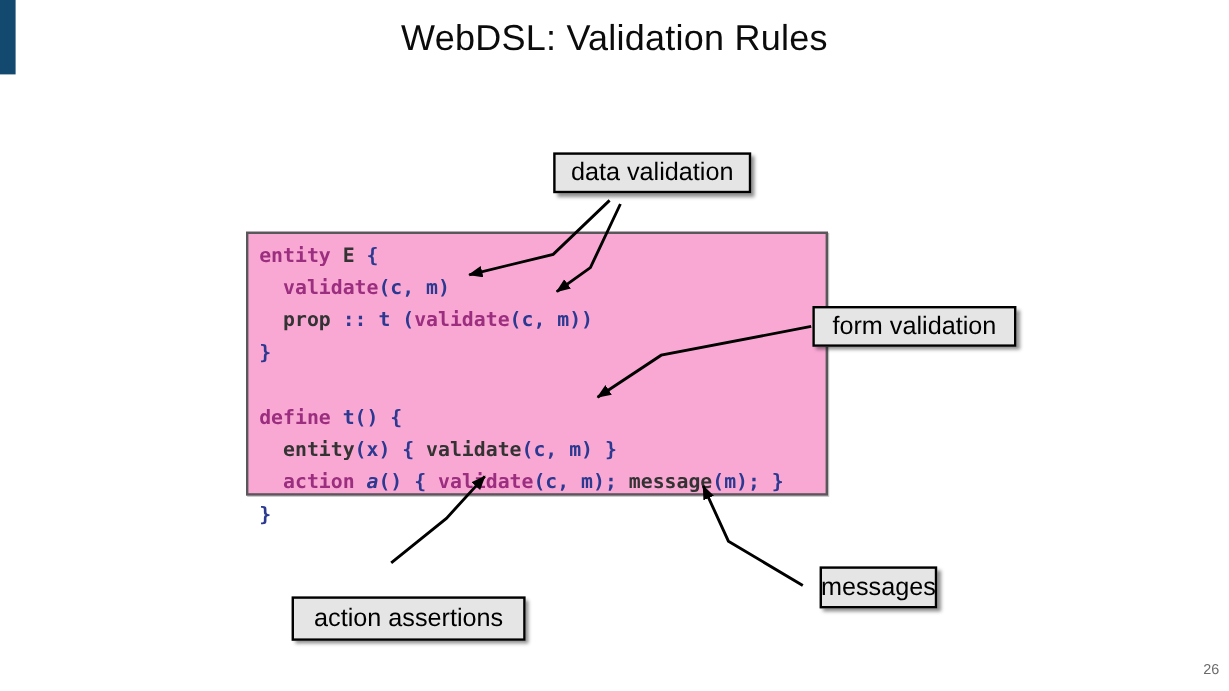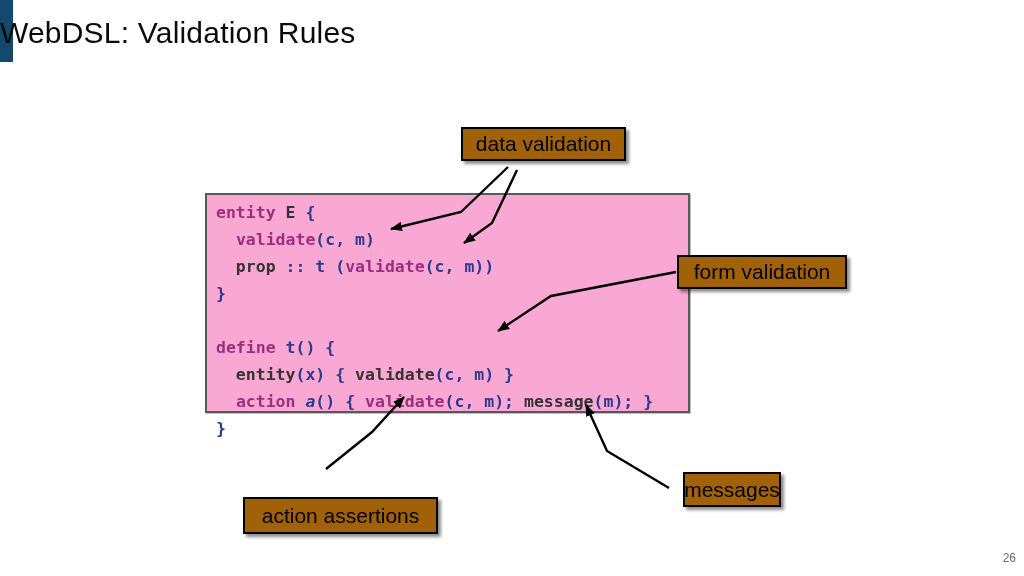--- a/index.html
+++ b/index.html
@@ -2,38 +2,38 @@
 <html><head>
 <meta charset="utf-8">
 <style>
   html,body{margin:0;padding:0;}
   body{
     width:1024px;height:576px;position:relative;background:#ffffff;
     font-family:"Liberation Sans",sans-serif;overflow:hidden;
   }
   .accent-bar{position:absolute;left:0;top:0;width:13px;height:62px;background:var(--accent,#14496F);}
   .page-title{
-    position:absolute;top:16px;left:0;right:0;
+    position:absolute;top:16px;left:0;right:0;text-align:center;
     font-size:30px;color:#0b0b0b;letter-spacing:.2px;
   }
   .code-box{
     position:absolute;left:205px;top:193px;width:485px;height:220px;
     border:2px solid #58585a;background:#f9a8d4;box-sizing:border-box;
     padding:4px 0 0 9px;box-shadow:1px 1px 0 rgba(0,0,0,.25);
   }
   .code-line{
     font-family:"DejaVu Sans Mono",monospace;font-weight:bold;
     font-size:16.5px;line-height:27px;white-space:pre;
   }
   .kw{color:var(--kw,#9B2E7F);}
   .pu{color:var(--pu,#2B3990);}
   .pl{color:var(--pl,#333333);}
   .it{font-style:italic;}
   .callout{
-    position:absolute;background:#a16207;border:2px solid #000;
+    position:absolute;background:#e5e5e5;border:2px solid #000;
     box-shadow:3px 3px 3px rgba(0,0,0,.45);
     font-size:21px;color:#000;box-sizing:border-box;
     display:flex;align-items:center;justify-content:center;white-space:nowrap;
   }
   #lbl-data{left:461px;top:127px;width:165px;height:34px;}
   #lbl-form{left:677px;top:255px;width:170px;height:34px;}
   #lbl-action{left:243px;top:481px;width:195px;height:37px;margin-top:16px;}
   #lbl-msg{left:683px;top:472px;width:98px;height:35px;}
   .arrows{position:absolute;left:0;top:0;width:1024px;height:576px;pointer-events:none;}
   .arrows polyline{fill:none;stroke:#000;stroke-width:2.4;}

